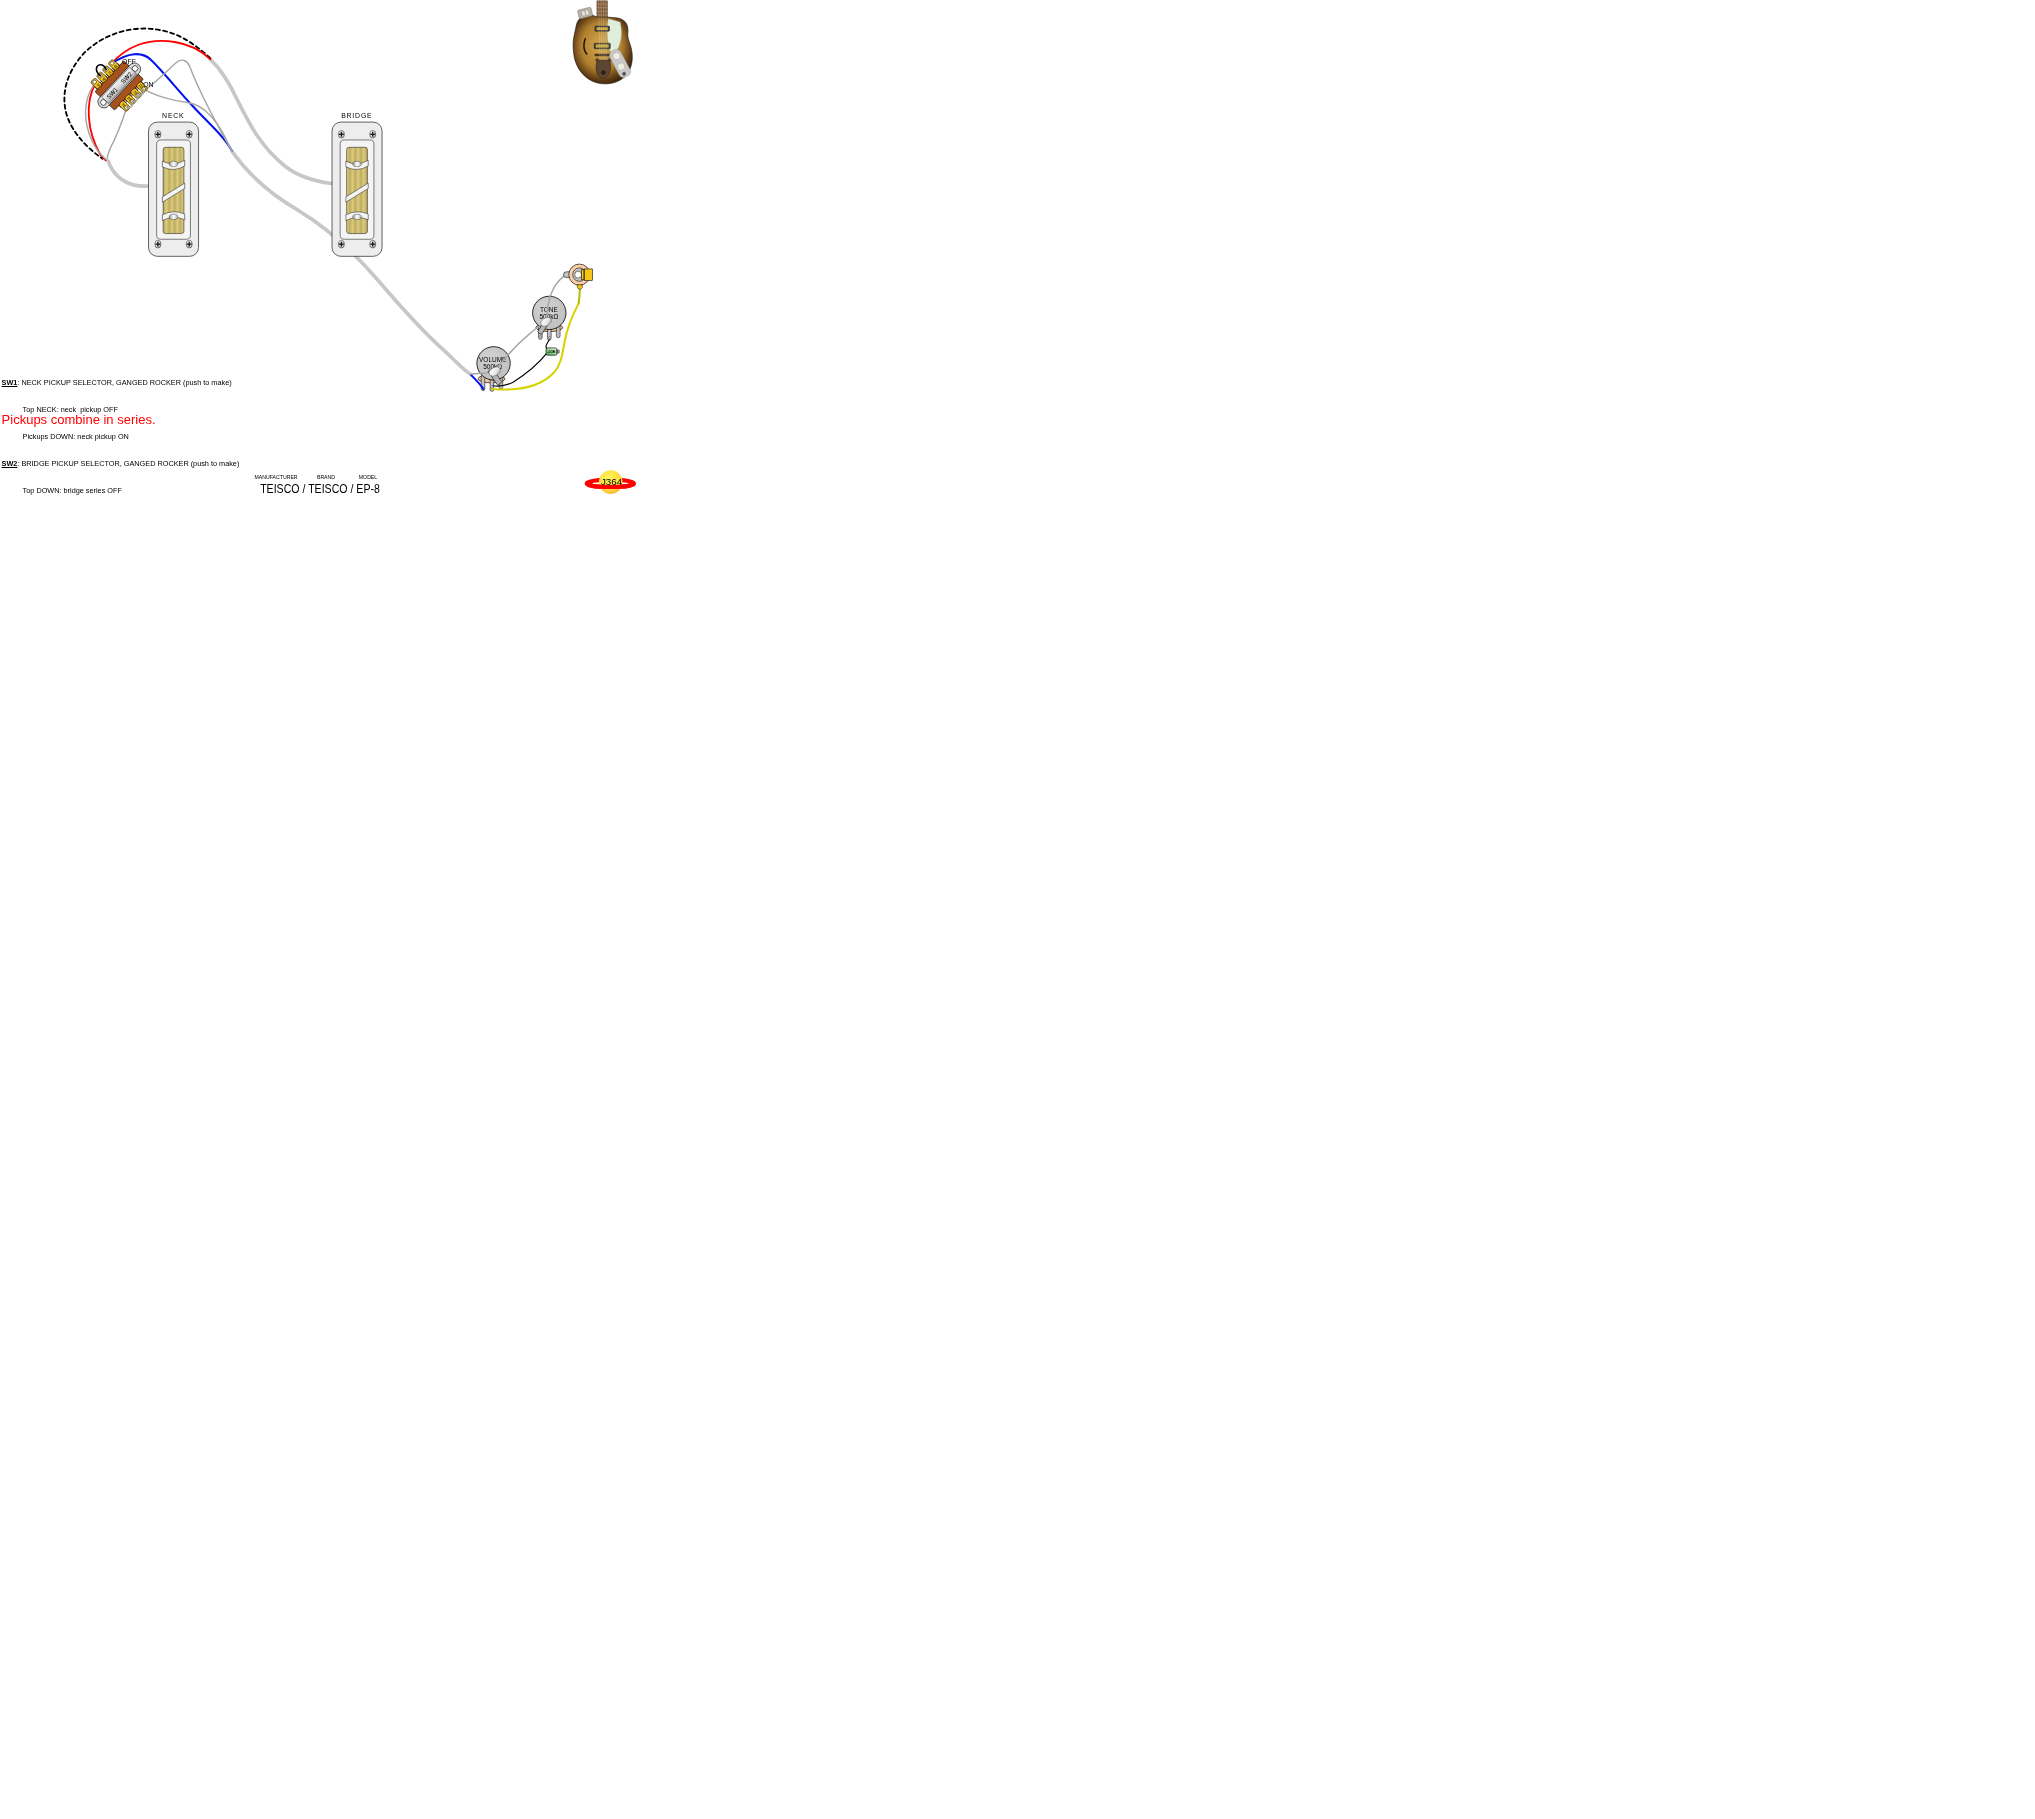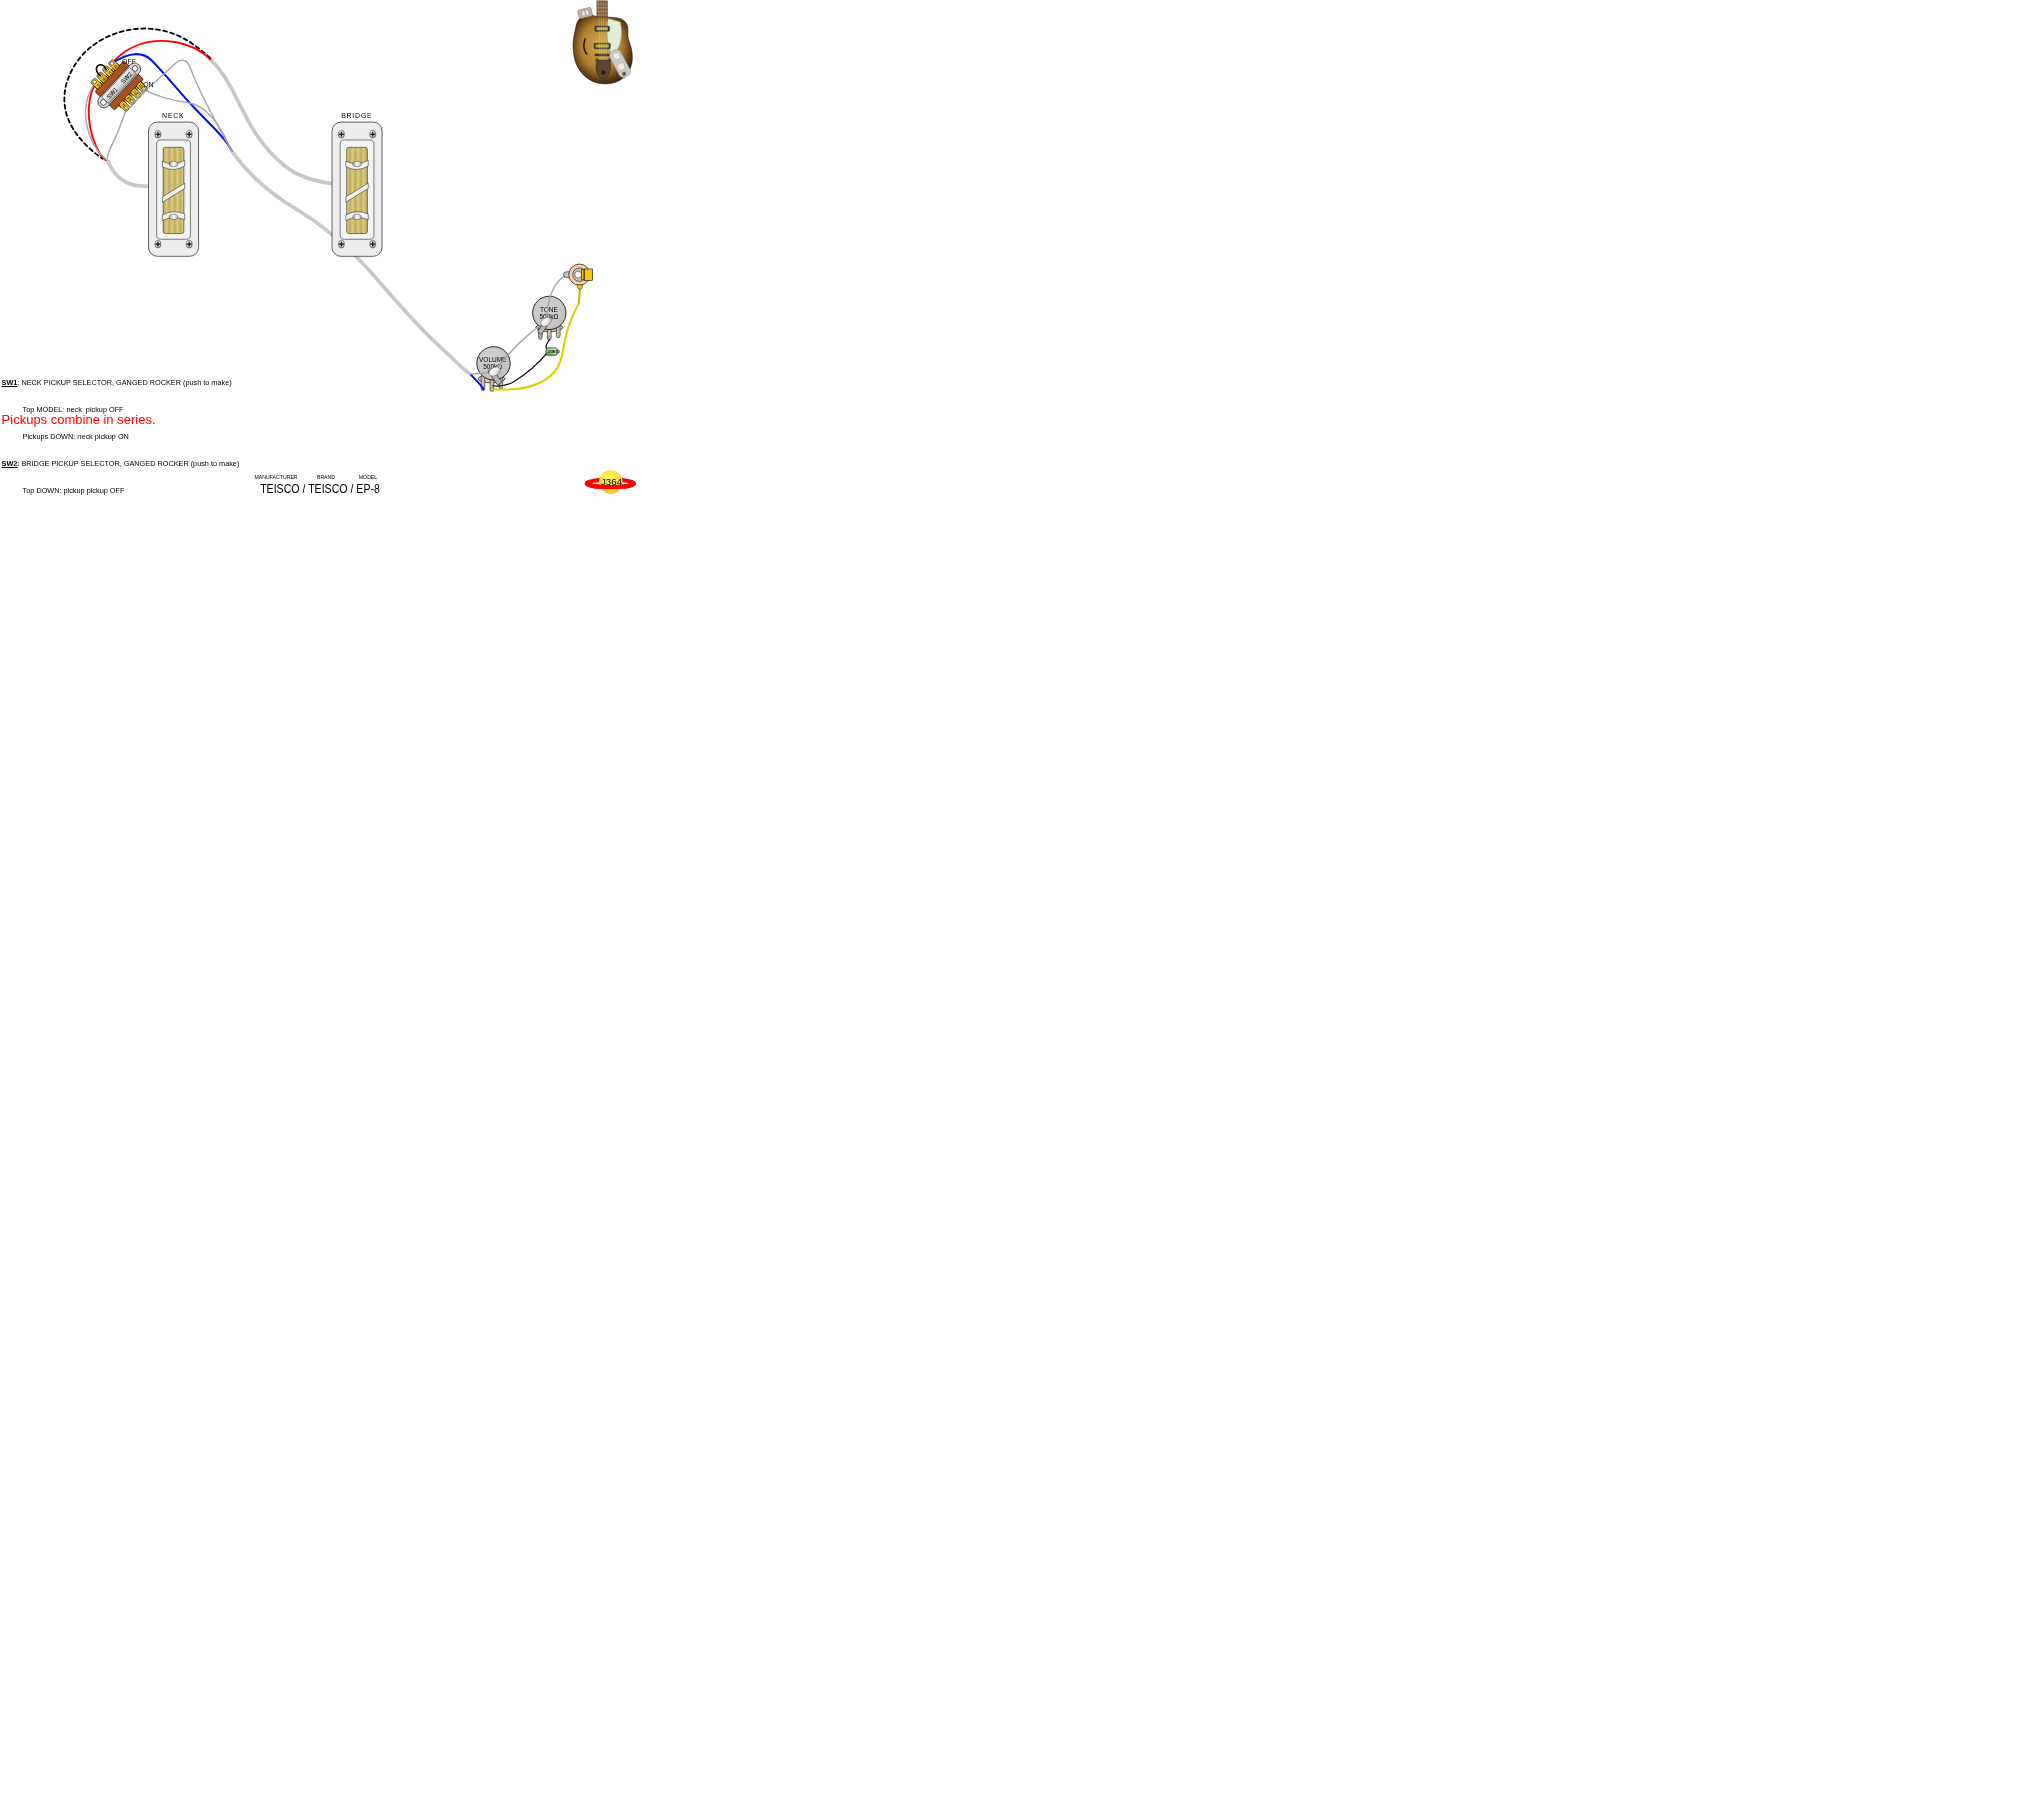--- a/index.html
+++ b/index.html
@@ -363,24 +363,24 @@
       <rect x="-13" y="-36" width="30" height="72" rx="12" fill="#C9C9C9" stroke="#8A8A8A"></rect>
       <circle cx="3" cy="-20" r="9" fill="#EFEDE2" stroke="#96948C"></circle>
       <circle cx="1" cy="8" r="9" fill="#EFEDE2" stroke="#96948C"></circle>
       <circle cx="-1" cy="27" r="4.5" fill="#55514B"></circle>
     </g>
   </g>
 </svg>
 
 <div class="notes">
   <div class="note-line"><span class="sw-term">SW1</span><span>: NECK PICKUP SELECTOR, GANGED ROCKER (push to make)</span></div>
-  <div class="note-sub">Top MODEL: neck  pickup OFF</div>
+  <div class="note-sub">Top NECK: neck  pickup OFF</div>
   <div class="note-sub">Pickups DOWN: neck pickup ON</div>
   <div class="note-line"><span class="sw-term">SW2</span><span>: BRIDGE PICKUP SELECTOR, GANGED ROCKER (push to make)</span></div>
-  <div class="note-sub">Top DOWN: pickup pickup OFF</div>
+  <div class="note-sub">Top DOWN: bridge series OFF</div>
   
 </div>
 <div class="red-note">Pickups combine in series.</div>
 
 <div class="footer-small" style="left:276px;">MANUFACTURER</div>
 <div class="footer-small" style="left:326px;">BRAND</div>
 <div class="footer-small" style="left:368px;">MODEL</div>
 <div class="footer-title" style="left:320px;">TEISCO / TEISCO / EP-8</div>
 
 </div>

